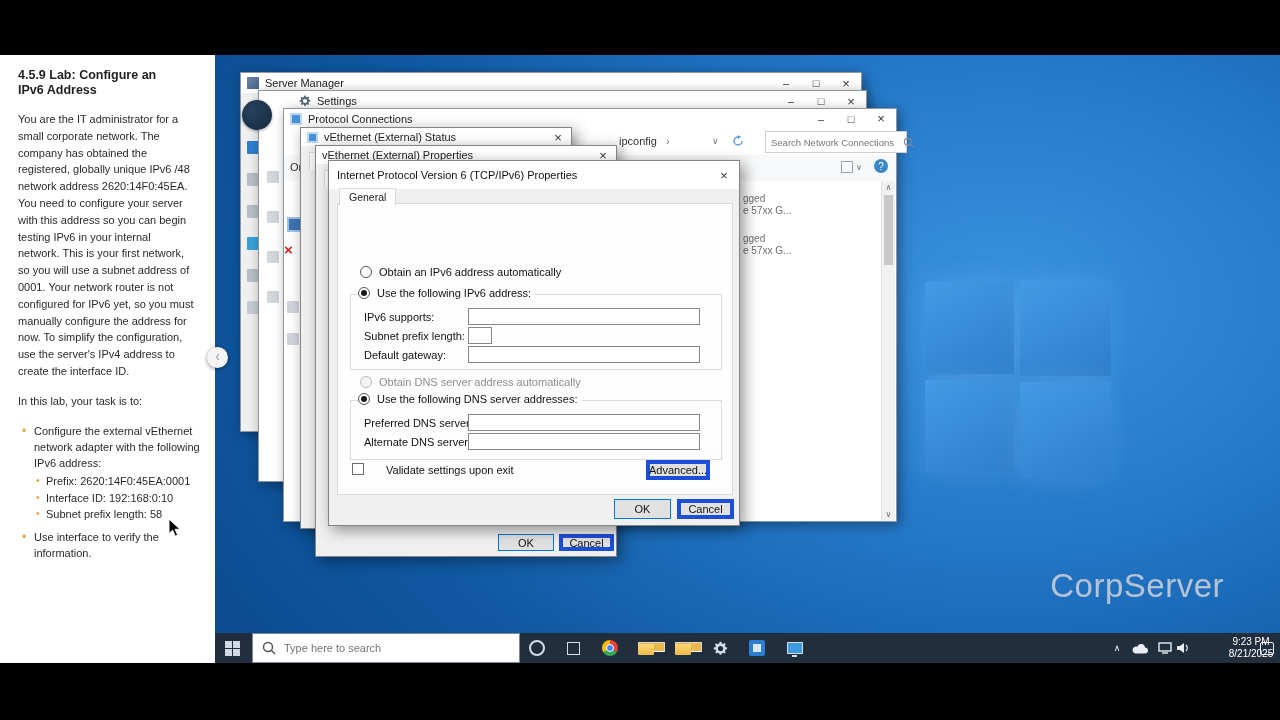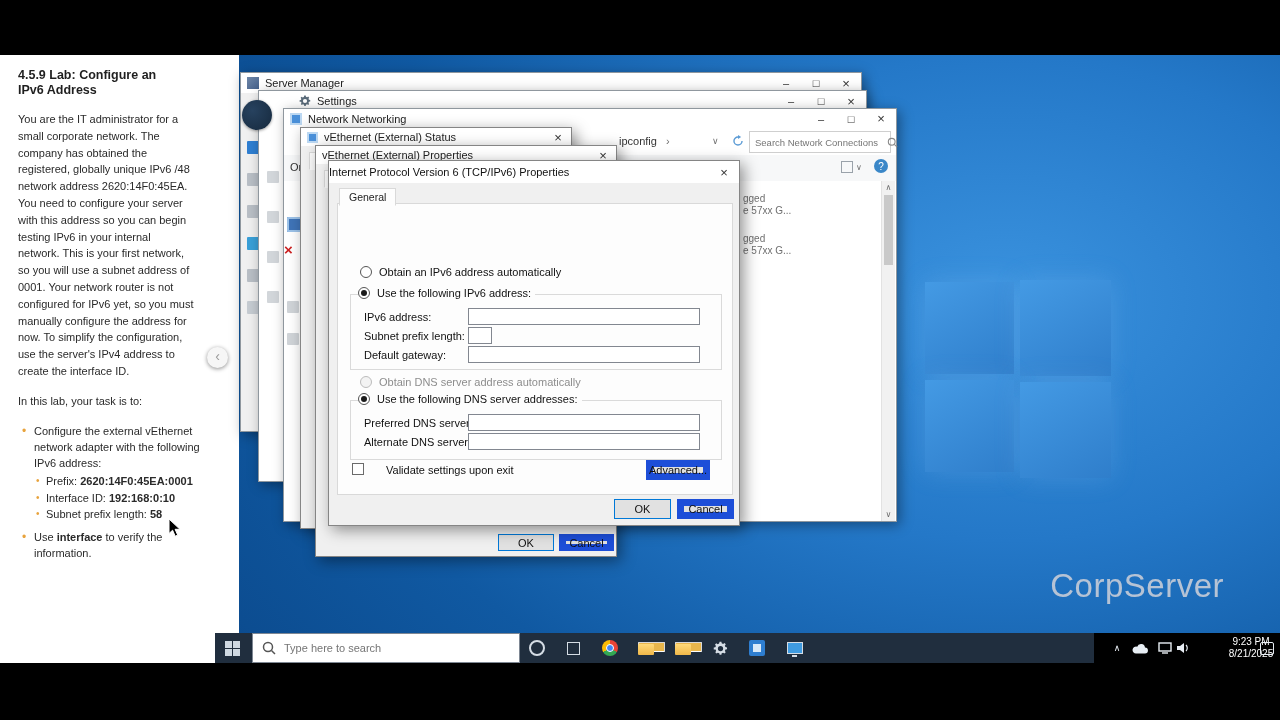--- a/index.html
+++ b/index.html
@@ -1,65 +1,65 @@
 <!DOCTYPE html>
 <html><head>
 <meta charset="utf-8">
 <style>
   html,body{margin:0;padding:0;background:#000;}
   .stage{position:relative;width:1280px;height:720px;background:#000;overflow:hidden;
          font-family:"Liberation Sans",sans-serif;}
   .abs{position:absolute;}
 
   
-  .lab-panel{left:0;top:55px;width:239px;height:608px;background:#ffffff;color:#2d2d2d;z-index:5;}
+  .lab-panel{left:0;top:55px;width:215px;height:608px;background:#ffffff;color:#2d2d2d;z-index:5;}
   .lab-inner{padding:13px 12px 0 18px;}
   .lab-title{font-size:12.5px;font-weight:bold;color:#1f1f1f;line-height:15px;width:162px;}
   .lab-desc{margin-top:13px;font-size:11px;line-height:16.8px;width:176px;color:#2a2a2a;}
   .lab-heading{margin-top:15px;font-size:11px;color:#2a2a2a;}
   ul.tasks{margin:16px 0 0 0;padding:0 0 0 16px;list-style:none;font-size:11px;line-height:16.2px;width:168px;color:#2a2a2a;}
   ul.tasks>li{position:relative;margin-bottom:7px;}
   ul.tasks>li::before{content:"\2022";color:#e8a33d;position:absolute;left:-12px;font-size:12px;}
   ul.sub{list-style:none;margin:2px 0 0 0;padding:0 0 0 12px;}
   ul.sub>li{position:relative;}
   ul.sub>li::before{content:"\2022";color:#e8a33d;position:absolute;left:-10px;font-size:10px;}
-  .b{font-weight:bold;}
+  .b{font-weight:normal;}
 
   .panel-chevron{left:207px;top:347px;width:21px;height:21px;border-radius:50%;background:#f6f6f6;
     box-shadow:0 1px 4px rgba(0,0,0,.45);text-align:center;line-height:19px;font-size:14px;color:#9a9a9a;z-index:40;}
 
   
   .desktop{left:215px;top:55px;width:1065px;height:578px;
     background:radial-gradient(ellipse 950px 640px at 74% 42%, #3a92de 0%, #2478c8 38%, #1059a2 72%, #0b4a8d 100%);}
   .tile{position:absolute;background:linear-gradient(150deg,#449ae4 0%,#2f7ecb 100%);
     box-shadow:0 0 24px rgba(140,195,245,.22);}
   .watermark{position:absolute;right:56px;top:512px;font-size:33px;color:#b6c3d5;font-weight:500;letter-spacing:.5px;margin-left:21px;}
 
   
   .win{position:absolute;background:#f0f0f0;border:1px solid #8f979e;box-shadow:3px 3px 12px rgba(0,0,0,.38);}
   .titlebar{display:flex;align-items:center;background:#ffffff;font-size:11px;color:#222;}
   .tb20{height:20px;padding-left:6px;}
   .tb19{height:19px;padding-left:6px;}
   .tb18{height:18px;padding-left:6px;}
-  .tb22{height:22px;padding-left:0;}
+  .tb22{height:28px;padding-left:8px;}
   .ttext{white-space:nowrap;overflow:hidden;}
   .caps{margin-left:auto;display:flex;height:100%;}
   .cap{width:30px;height:100%;display:flex;align-items:center;justify-content:center;font-size:11px;color:#333;}
   .cap.x{font-size:13px;}
   .ticon{width:12px;height:12px;margin-right:6px;flex:0 0 auto;}
   .icon-sm{background:linear-gradient(135deg,#6f87a8,#44608a);}
   .icon-net{background:#4a90d9;box-shadow:inset 0 0 0 2px #bcd8f2;}
   .tab{position:absolute;background:#fdfdfd;border:1px solid #d9d9d9;border-bottom:1px solid #fdfdfd;
     font-size:10.5px;color:#222;padding:2px 9px;}
 
   
   .toolbar1{position:absolute;left:0;top:19px;width:100%;height:27px;background:#fff;border-bottom:1px solid #e4e4e4;}
   .toolbar2{position:absolute;left:0;top:46px;width:100%;height:26px;background:#f7f8f9;border-bottom:1px solid #ececec;}
   .ncbody{position:absolute;left:0;top:72px;width:100%;bottom:0;background:#fff;}
-  .searchbox{position:absolute;display:flex;align-items:center;background:#fff;border:1px solid #cfcfcf;}
+  .searchbox{position:absolute;display:flex;align-items:center;background:#fff;border:1px solid #cfcfcf;margin-left:16px;}
   .searchbox input{border:none;outline:none;flex:1;font-size:9.5px;color:#555;padding:0 0 0 5px;background:transparent;
     font-family:"Liberation Sans",sans-serif;}
   .gray10{font-size:10px;color:#6f6f6f;}
   .frag{position:absolute;font-size:10px;color:#6f6f6f;white-space:nowrap;}
   .scrollbar{position:absolute;background:#f1f1f1;border-left:1px solid #e2e2e2;}
   .scroll-arrow{width:13px;height:13px;display:flex;align-items:center;justify-content:center;font-size:8px;color:#6b6b6b;}
   .thumb{position:absolute;left:2px;width:9px;background:#c9c9c9;}
 
   
   .dlg{position:absolute;background:#f0f0f0;border:1px solid #858585;box-shadow:4px 4px 14px rgba(0,0,0,.42);}
@@ -69,30 +69,30 @@
   .lbl{position:absolute;font-size:11px;color:#111;white-space:nowrap;}
   .grp{position:absolute;border:1px solid #dadada;}
   .radio-row{position:absolute;display:flex;align-items:center;gap:7px;background:#fdfdfd;padding:0 4px 0 0;}
   .radio{display:inline-block;width:12px;height:12px;border:1px solid #555;border-radius:50%;background:#fff;box-sizing:border-box;}
   .radio .dot{display:none;}
   .radio.on .dot{display:block;width:6px;height:6px;border-radius:50%;background:#1a1a1a;margin:2px;}
   .radio.dis{border-color:#bcbcbc;background:#f3f3f3;}
   .rlabel{font-size:11px;color:#111;white-space:nowrap;}
   .rlabel.dis{color:#8d8d8d;}
   .checkbox{position:absolute;width:12px;height:12px;border:1px solid #6b6b6b;background:#fff;box-sizing:border-box;}
-  .btn{position:absolute;background:#e1e1e1;border:7px solid #1d4ed8;font-size:11px;color:#111;
+  .btn{position:absolute;background:#e1e1e1;border:4px solid #1d4ed8;font-size:11px;color:#111;
     display:flex;align-items:center;justify-content:center;box-sizing:border-box;}
   .btn.default{border:1px solid #0078d7;}
   .introtext{position:absolute;font-size:10.5px;line-height:13.5px;color:#111;}
 
   
   .sq{position:absolute;border-radius:1px;}
 
   
-  .taskbar{left:215px;top:633px;width:879px;height:30px;background:#202e3e;z-index:30;}
+  .taskbar{left:215px;top:633px;width:1065px;height:30px;background:#202e3e;z-index:30;}
   .tb-item{position:absolute;top:0;height:30px;display:flex;align-items:center;justify-content:center;}
   .tb-search{display:flex;align-items:center;background:#fff;border:1px solid #7e8793;box-sizing:border-box;}
   .tb-search input{border:none;outline:none;font-size:11px;color:#444;flex:1;padding-left:8px;background:transparent;
     font-family:"Liberation Sans",sans-serif;}
   .start-grid{width:15px;height:15px;display:grid;grid-template-columns:7px 7px;grid-template-rows:7px 7px;gap:1px;}
   .start-grid span{background:#cfd9e2;}
   .ring{width:12px;height:12px;border:2px solid #d5dde5;border-radius:50%;}
   .tv{width:13px;height:13px;border:1.5px solid #d5dde5;box-sizing:border-box;}
   .chrome{width:16px;height:16px;border-radius:50%;position:relative;
     background:conic-gradient(#ea4335 0 120deg,#34a853 120deg 240deg,#fbbc05 240deg 360deg);}
@@ -181,21 +181,21 @@
     <div class="sq" style="left:8px;top:160px;width:12px;height:12px;background:#d2d6da;"></div>
     <div class="sq" style="left:8px;top:200px;width:12px;height:12px;background:#d2d6da;"></div>
   </div>
 
   <div class="abs" style="left:242px;top:100px;width:30px;height:30px;border-radius:50%;z-index:12;
        background:radial-gradient(circle at 35% 35%, #27425f, #16293d);box-shadow:0 1px 3px rgba(0,0,0,.4);"></div>
 
   <div class="win" style="left:283px;top:108px;width:612px;height:412px;z-index:13;background:#fff;">
     <div class="titlebar tb19">
       <span class="ticon icon-net"></span>
-      <span class="ttext">Network Networking</span>
+      <span class="ttext">Protocol Connections</span>
       <span class="caps">
         <span class="cap">–</span>
         <span class="cap">□</span>
         <span class="cap x">×</span>
       </span>
     </div>
     <div class="toolbar1">
       <span class="abs gray10" style="left:335px;top:7px;color:#333;font-size:11px;">ipconfig</span>
       <span class="abs gray10" style="left:382px;top:7px;font-size:11px;">›</span>
       <span class="abs gray10" style="left:428px;top:8px;font-size:9px;">∨</span>
@@ -280,21 +280,21 @@
         <span class="rlabel">Obtain an IPv6 address automatically</span>
       </div>
 
       <div class="grp" style="left:12px;top:90px;width:370px;height:74px;"></div>
       <div class="radio-row" style="left:20px;top:83px;">
         <span class="radio on">
             <span class="dot"></span>
           </span>
         <span class="rlabel">Use the following IPv6 address:</span>
       </div>
-      <span class="lbl" style="left:26px;top:107px;">IPv6 address:</span>
+      <span class="lbl" style="left:26px;top:107px;">IPv6 supports:</span>
       <input class="fld" style="left: 130px; top: 104px; width: 232px;" value="">
       <span class="lbl" style="left:26px;top:126px;">Subnet prefix length:</span>
       <input class="fld" style="left: 130px; top: 123px; width: 24px;" value="">
       <span class="lbl" style="left:26px;top:145px;">Default gateway:</span>
       <input class="fld" style="left: 130px; top: 142px; width: 232px;" value="">
 
       <div class="radio-row" style="left:22px;top:172px;">
         <span class="radio dis"></span>
         <span class="rlabel dis">Obtain DNS server address automatically</span>
       </div>

